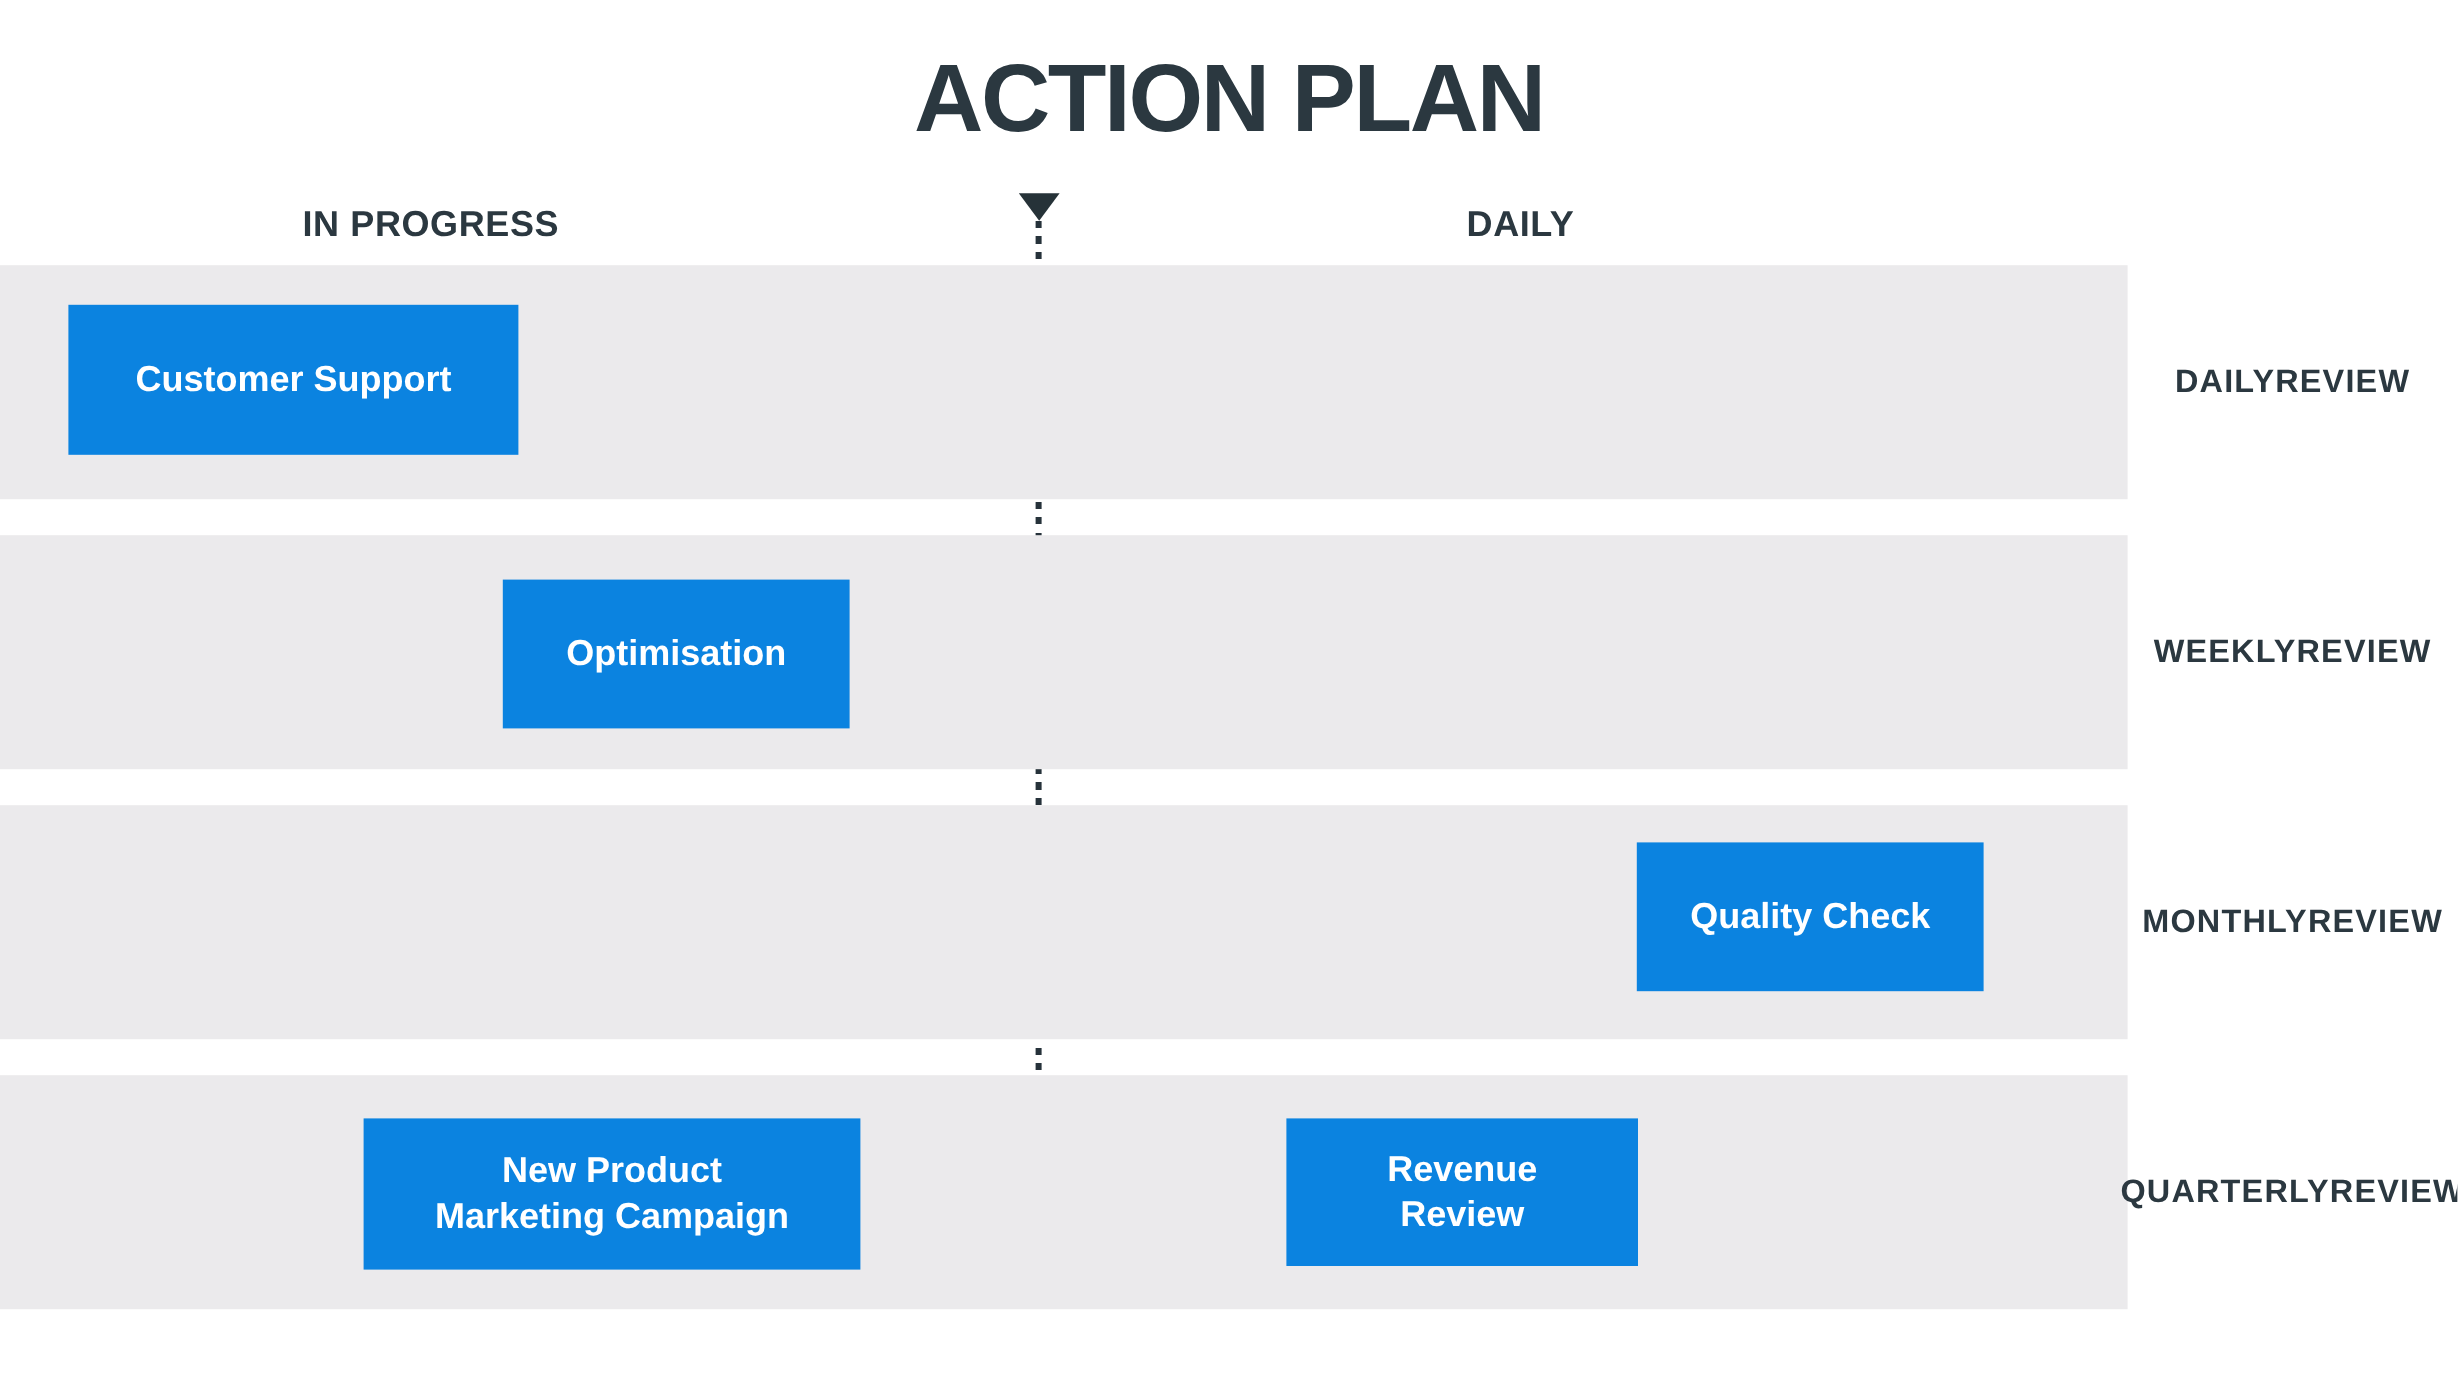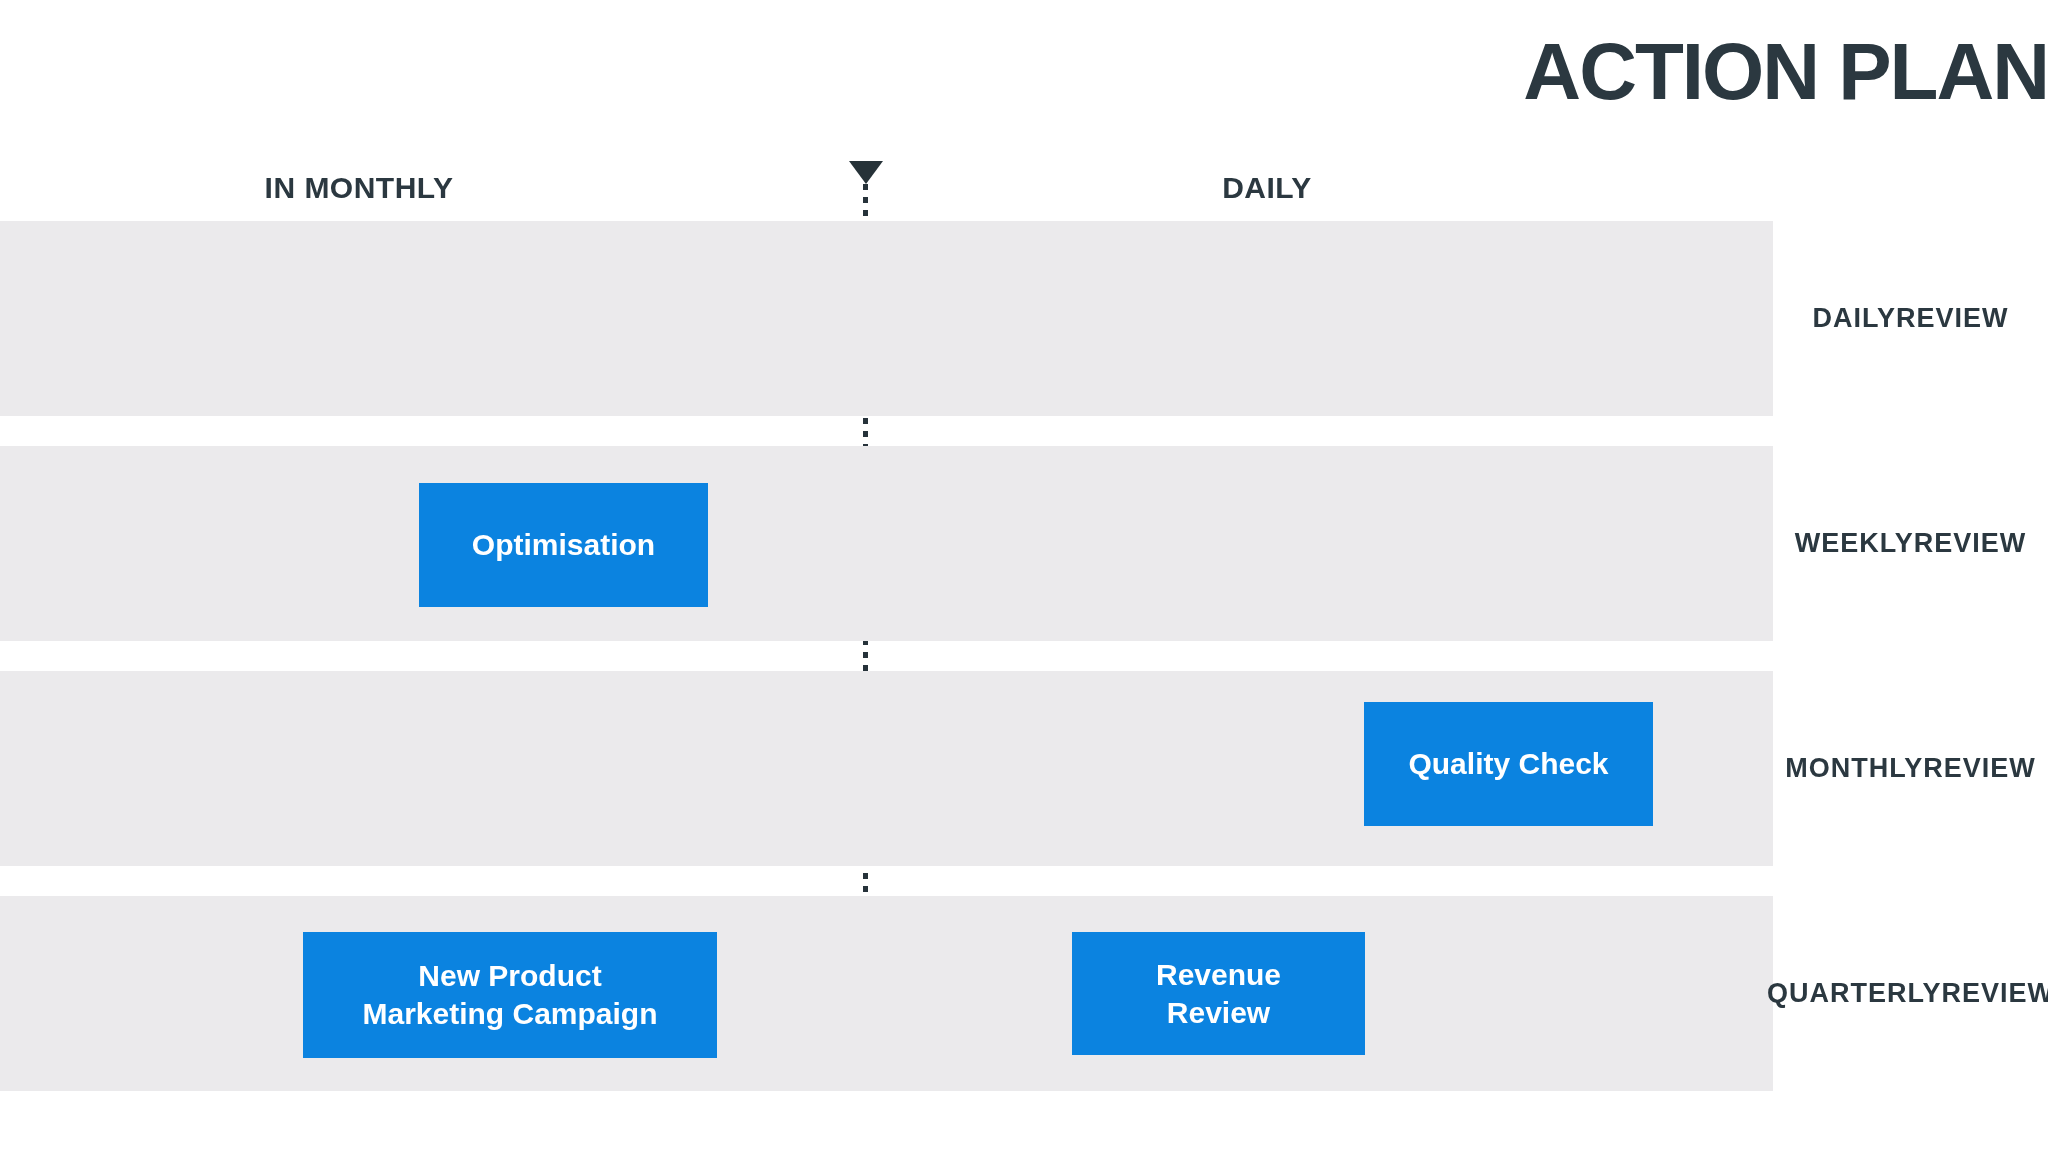--- a/index.html
+++ b/index.html
@@ -13,25 +13,25 @@
   .canvas {
     position: relative;
     width: 2048px;
     height: 1152px;
     background: #ffffff;
     overflow: hidden;
     font-family: "Liberation Sans", sans-serif;
   }
   .title {
     position: absolute;
-    top: 26px;
+    top: 36px;
     left: 0;
     right: 0;
     margin: 0;
-    text-align: right;
+    text-align: center;
     font-size: 80px;
     line-height: 92px;
     font-weight: bold;
     letter-spacing: -2px;
     color: var(--text-dark);
   }
   .col-header {
     position: absolute;
     top: 170px;
     transform: translateX(-50%);
@@ -115,21 +115,21 @@
   .card-4 { left: 303px;  top: 932px; width: 414px; height: 126px; }
   .card-5 { left: 1072px; top: 932px; width: 293px; height: 123px; }
 </style>
 </head>
 <body>
 
 <div class="canvas">
 
   <h1 class="title">ACTION PLAN</h1>
 
-  <div class="col-header left">IN MONTHLY</div>
+  <div class="col-header left">IN PROGRESS</div>
 
   <div class="col-header right">DAILY</div>
 
   <div class="divider-triangle"></div>
   <div class="divider-line"></div>
 
   <div class="lane row-1"></div>
   <div class="lane row-2"></div>
   <div class="lane row-3"></div>
   <div class="lane row-4"></div>
@@ -144,20 +144,24 @@
   </div>
   <div class="lane-label row-3">
     <span>MONTHLY</span>
     <span>REVIEW</span>
   </div>
   <div class="lane-label row-4">
     <span>QUARTERLY</span>
     <span>REVIEW</span>
   </div>
 
+  <div class="card card-1">
+    <span>Customer Support</span>
+    <span></span>
+  </div>
   <div class="card card-2">
     <span>Optimisation</span>
     <span></span>
   </div>
   <div class="card card-4">
     <span>New Product</span>
     <span>Marketing Campaign</span>
   </div>
   <div class="card card-3">
     <span>Quality Check</span>

